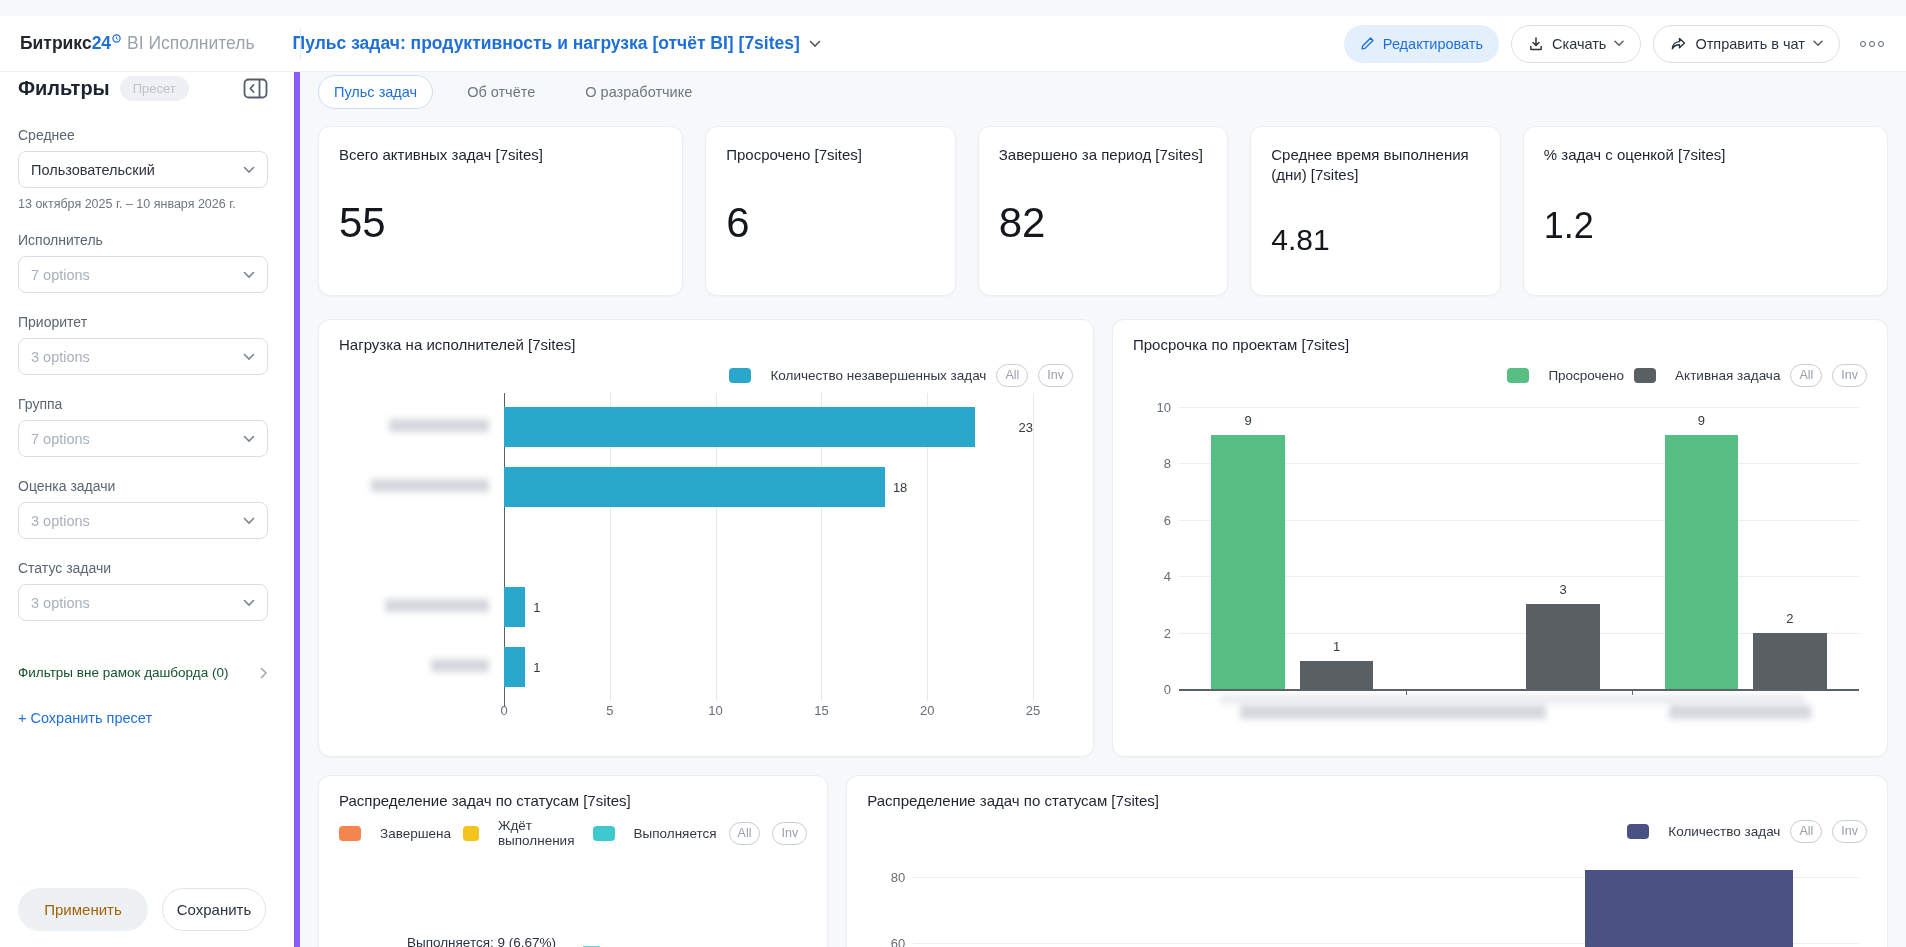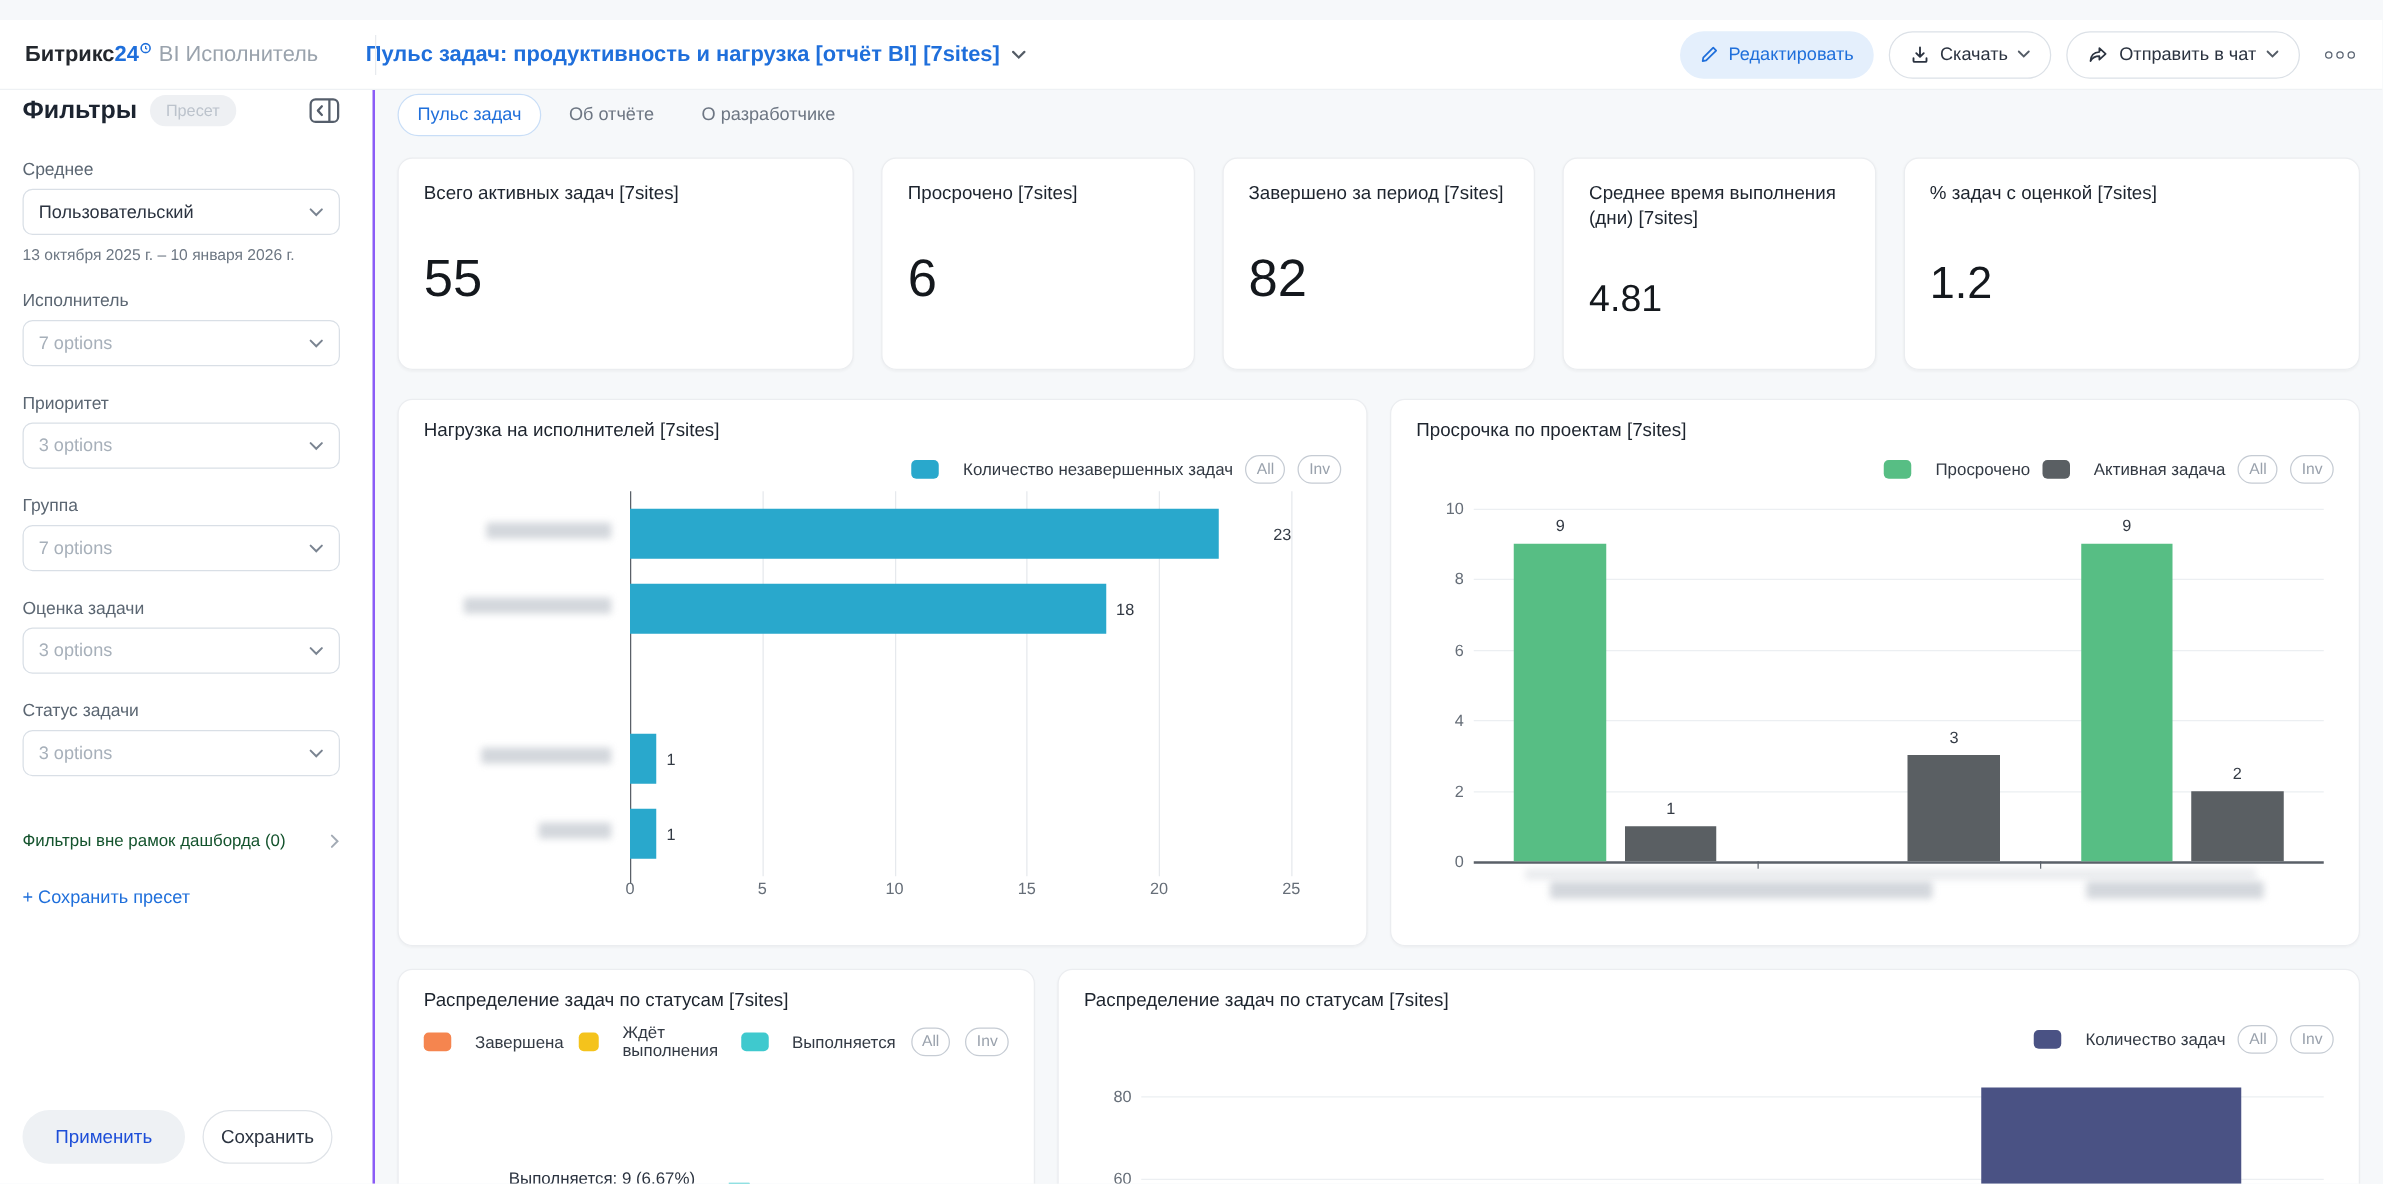--- a/index.html
+++ b/index.html
@@ -20,47 +20,47 @@
   .report-title .t { color:#1f6fdb; font-size:17.5px; font-weight:700; }
   .top-actions { margin-left:auto; display:flex; align-items:center; gap:12px; }
   .btn { display:flex; align-items:center; gap:8px; height:38px; padding:0 16px; border-radius:20px;
          font-size:14.5px; cursor:pointer; background:#fff; border:1px solid #dcе1e7; border:1px solid #dce1e7; color:#2b3340; }
   .btn-edit { background:#e4effc; border:none; color:#1f6fdb; font-weight:400; }
   .kebab { display:flex; gap:3px; margin-left:6px; cursor:pointer; padding:6px 2px; }
   .kebab i { width:6px; height:6px; border:1.6px solid #5a6472; border-radius:50%; display:block; }
 
   
   .sidebar { position:absolute; top:56px; left:0; width:300px; bottom:0; background:#fff;
-             border-right:2px solid #8b5cf6; padding:20px 26px 0 18px; }
+             border-right:6px solid #8b5cf6; padding:20px 26px 0 18px; }
   .sb-head { display:flex; align-items:center; margin-bottom:26px; }
   .sb-head .h { font-size:20px; font-weight:700; color:#1c2430; }
   .badge-preset { margin-left:10px; background:#eef0f3; color:#bcc3cc; font-size:13px;
                   padding:5px 13px; border-radius:999px; }
   .collapse-ic { margin-left:auto; cursor:pointer; display:flex; }
   .f-group { margin-bottom:21px; }
   .f-label { font-size:14px; color:#5b6672; margin-bottom:8px; }
   .f-select { height:37px; border:1px solid #d9dfe6; border-radius:8px; background:#fff;
               display:flex; align-items:center; padding:0 12px; cursor:pointer; }
   .f-select .val { font-size:14.5px; color:#2b3340; }
   .f-select .val.ph { color:#a7b0ba; }
   .f-select svg { margin-left:auto; }
   .f-note { font-size:12.5px; color:#6d7783; margin-top:9px; }
   .sb-outer { display:flex; align-items:center; margin-top:44px; cursor:pointer; }
   .sb-outer .txt { font-size:13.5px; color:#14532d; }
   .sb-outer svg { margin-left:auto; }
   .sb-save { margin-top:30px; font-size:14.5px; color:#1f6fdb; cursor:pointer; }
   .sb-actions { position:absolute; left:18px; bottom:16px; display:flex; gap:14px; }
   .btn-apply { width:130px; height:43px; border:none; border-radius:22px; background:#eef1f4;
-               color:#1d4ed8; font-size:15px; font-family:inherit; }
+               color:#a16207; font-size:15px; font-family:inherit; }
   .btn-reset { width:104px; height:43px; border:1px solid #dfe3e8; border-radius:22px; background:#fff;
                color:#2b3340; font-size:15px; font-family:inherit; cursor:pointer; }
 
   
   .main { position:absolute; top:56px; left:300px; right:0; bottom:0; padding:19px 18px 0 18px; overflow:hidden; }
-  .tabs { display:flex; align-items:center; gap:6px; margin-bottom:17px; }
+  .tabs { display:flex; align-items:center; gap:18px; margin-bottom:17px; }
   .tab { font-size:14.5px; color:#6d7683; padding:8px 15px; border-radius:18px; cursor:pointer; border:1px solid transparent; }
   .tab.active { background:#fff; border:1px solid #c9def7; color:#1f6fdb; }
 
   .kpi-row { display:flex; gap:22px; margin-bottom:23px; height:170px; }
   .kpi { background:#fff; border:1px solid #ebedf0; border-radius:12px; padding:18px 20px; position:relative;
          box-shadow:0 1px 2px rgba(20,30,40,.03); }
   .kpi.w { flex:1.55; } .kpi.n { flex:1; }
   .kpi .lbl { font-size:15px; color:#1d242e; line-height:1.35; max-width:230px; }
   .kpi .val { position:absolute; left:20px; top:72px; font-weight:500; color:#14181d; }
   .kpi .v40 { font-size:42px; } .kpi .v30 { font-size:30px; top:96px; } .kpi .v34 { font-size:36px; top:78px; }

